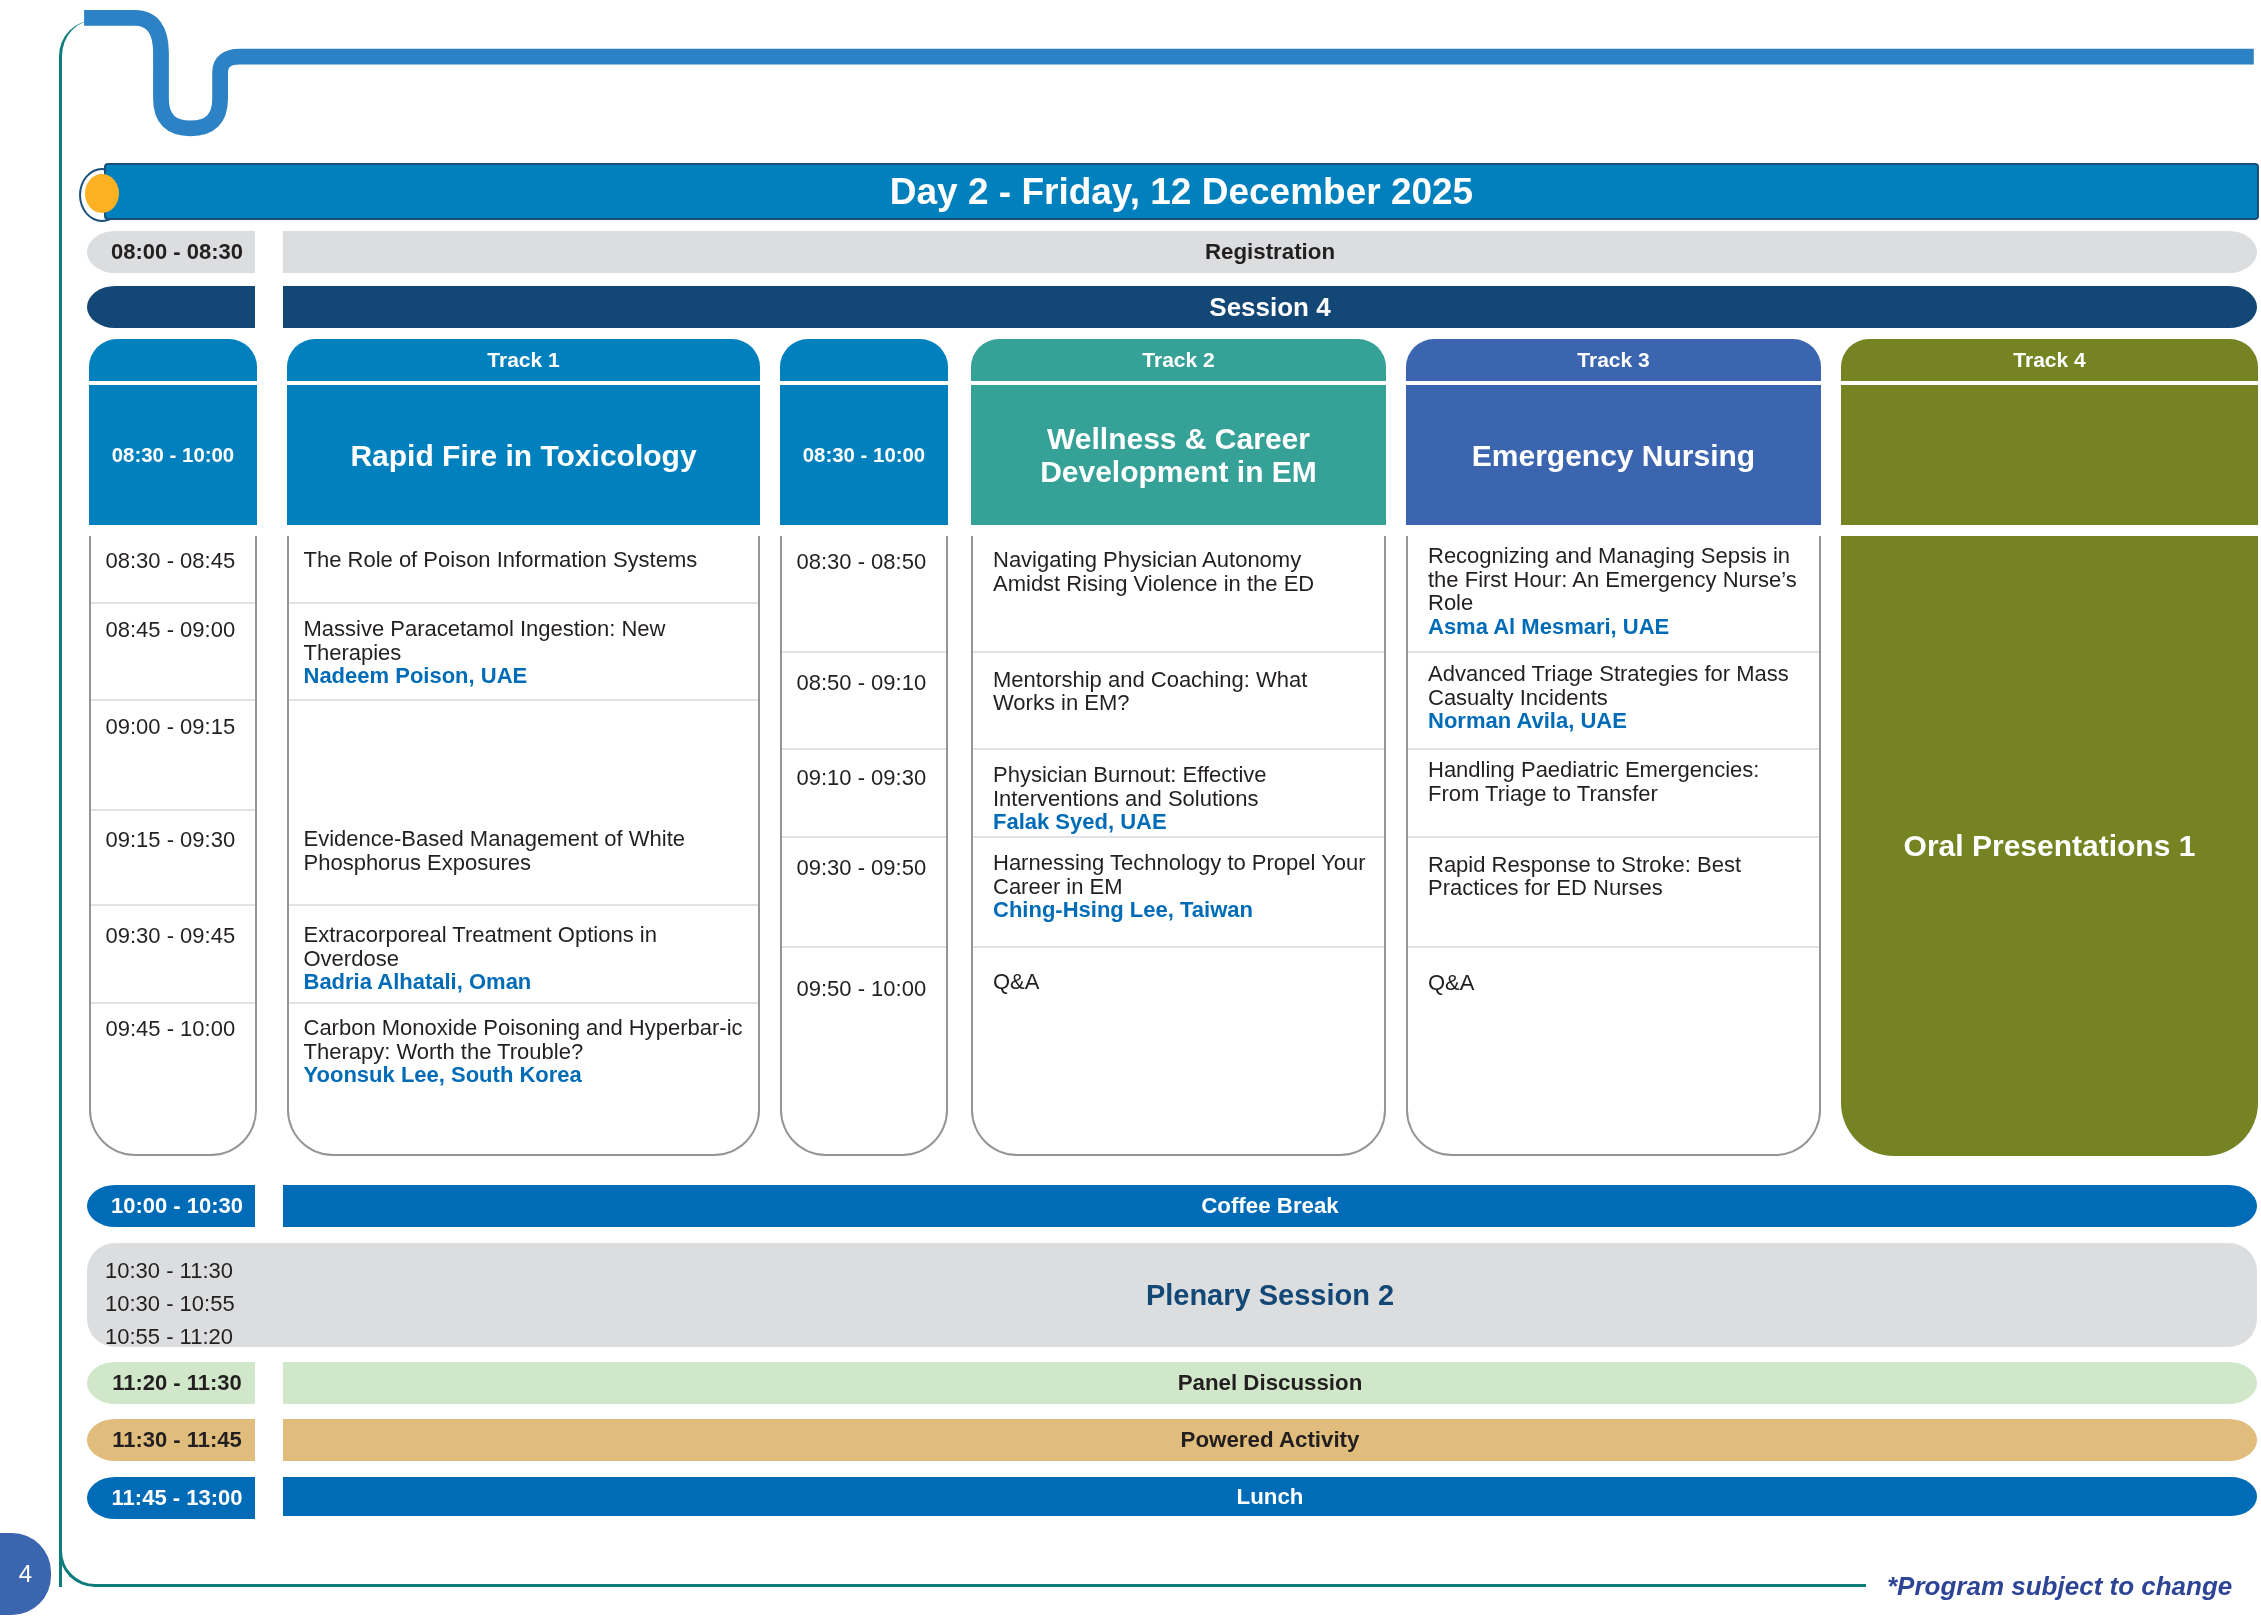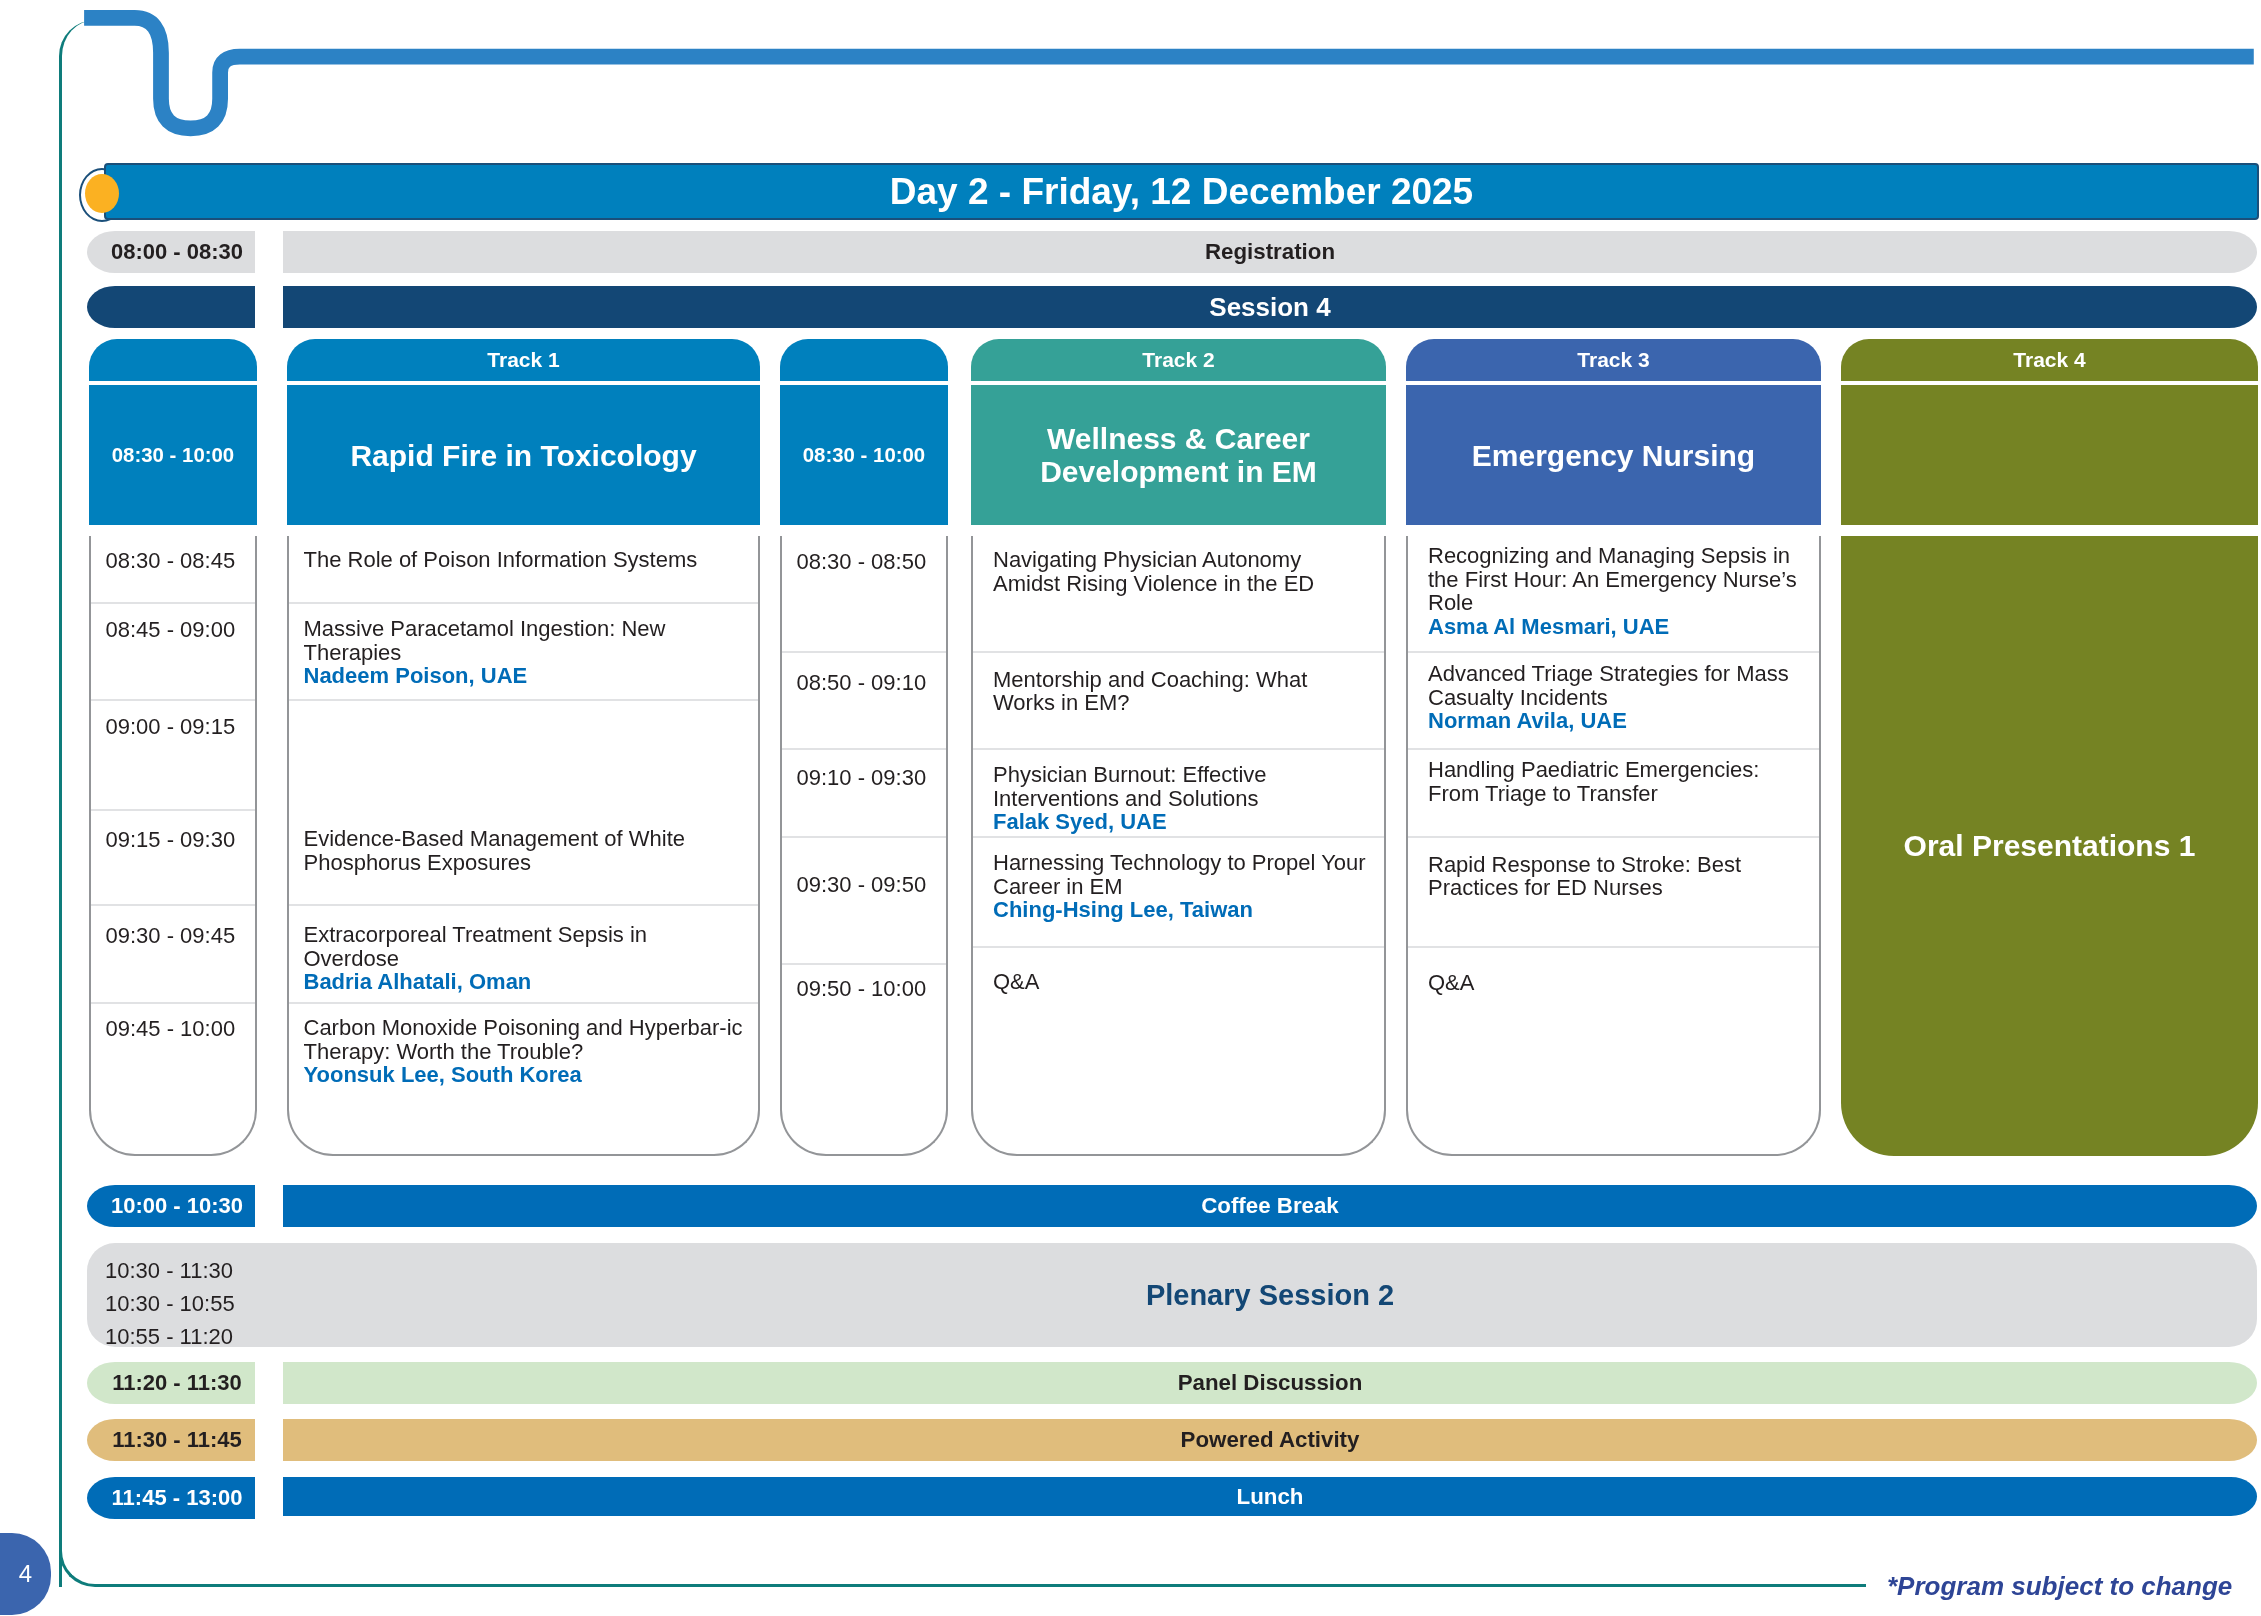--- a/index.html
+++ b/index.html
@@ -131,38 +131,38 @@
   <div class="row row-div" style="top:0; height:68px;">
       <div class="talk" style="padding-top:12px;"><span>The Role of Poison Information Systems</span></div>
     </div>
   <div class="row row-div" style="top:68px; height:97px;">
       <div class="talk" style="padding-top:13px;"><span>Massive Paracetamol Ingestion: New Therapies</span><span class="speaker">Nadeem Poison, UAE</span></div>
     </div>
   <div class="row row-div" style="top:275px; height:95px;">
       <div class="talk" style="padding-top:16.4px;"><span>Evidence-Based Management of White Phosphorus Exposures</span></div>
     </div>
   <div class="row row-div" style="top:371px; height:97px;">
-      <div class="talk" style="padding-top:16.4px;"><span>Extracorporeal Treatment Sepsis in Overdose</span><span class="speaker">Badria Alhatali, Oman</span></div>
+      <div class="talk" style="padding-top:16.4px;"><span>Extracorporeal Treatment Options in Overdose</span><span class="speaker">Badria Alhatali, Oman</span></div>
     </div>
   <div class="row" style="top:467px; height:131px;">
       <div class="talk" style="padding-top:13px;"><span>Carbon Monoxide Poisoning and Hyperbar-ic Therapy: Worth the Trouble?</span><span class="speaker">Yoonsuk Lee, South Korea</span></div>
     </div>
 </div>
 
 <div class="abs list-box" style="left:780px; top:536px; width:168px; height:620px;">
   <div class="row row-div" style="top:0; height:117px;">
       <div class="slot-time" style="padding-top:13px;">08:30 - 08:50</div>
     </div>
   <div class="row row-div" style="top:117px; height:97px;">
       <div class="slot-time" style="padding-top:17px;">08:50 - 09:10</div>
     </div>
   <div class="row row-div" style="top:214px; height:88px;">
       <div class="slot-time" style="padding-top:14.5px;">09:10 - 09:30</div>
     </div>
-  <div class="row row-div" style="top:302px; height:110px;margin-top:17px;">
+  <div class="row row-div" style="top:302px; height:110px;">
       <div class="slot-time" style="padding-top:17px;">09:30 - 09:50</div>
     </div>
   <div class="row" style="top:411px; height:131px;">
       <div class="slot-time" style="padding-top:29px;">09:50 - 10:00</div>
     </div>
 </div>
 
 <div class="abs list-box" style="left:971px; top:536px; width:415px; height:620px;">
   <div class="row row-div" style="top:0; height:117px;">
       <div class="talk" style="padding-top:12px; padding-left:20px;"><span>Navigating Physician Autonomy Amidst Rising Violence in the ED</span></div>

